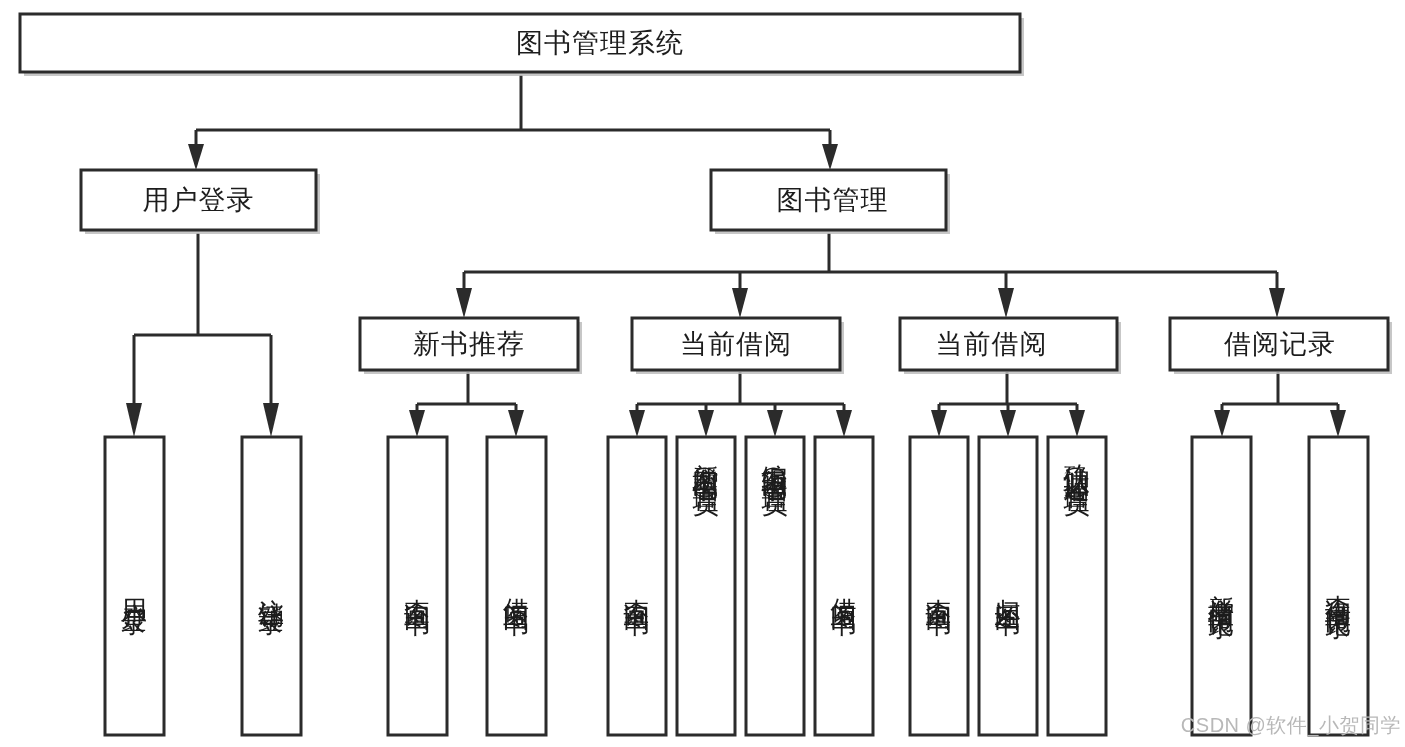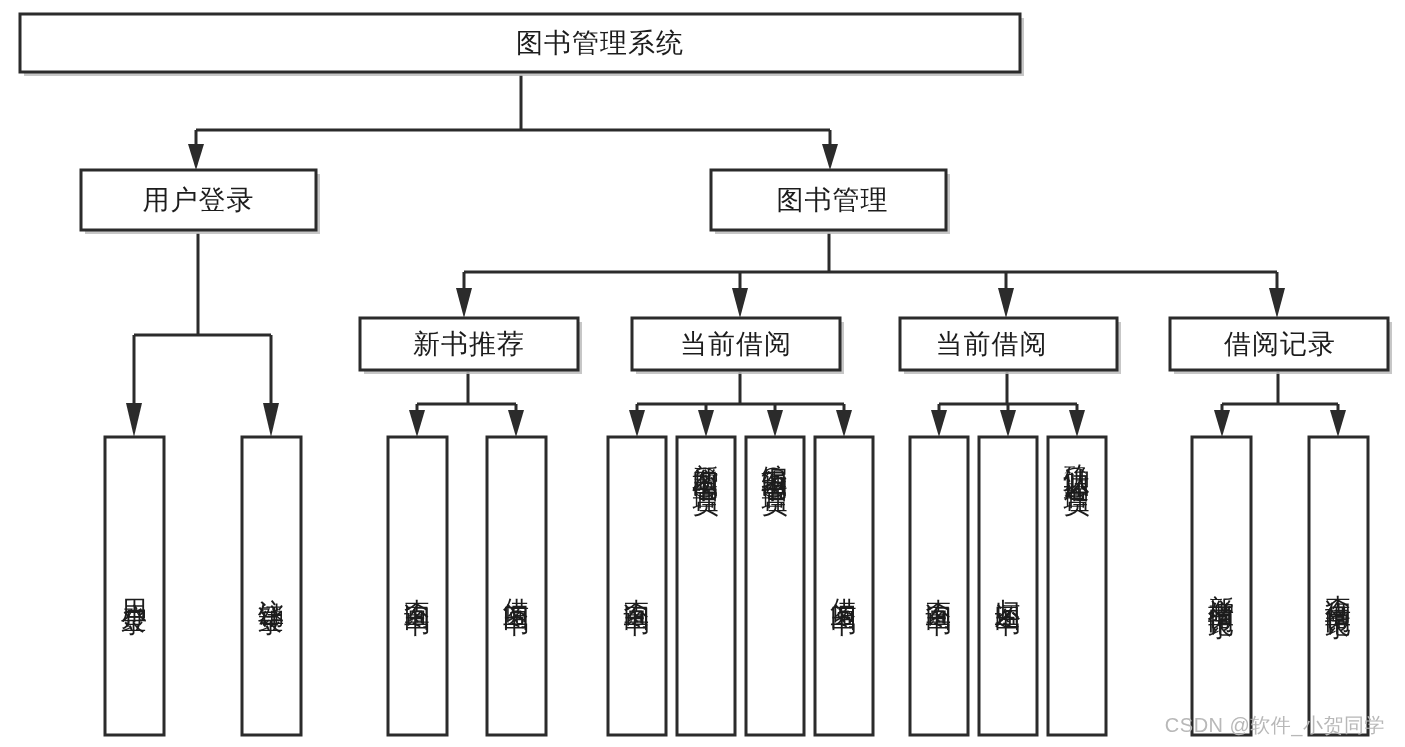--- a/index.html
+++ b/index.html
@@ -70,21 +70,21 @@
     justify-content: center;
     pointer-events: none;
     font-family: "Liberation Sans", "DejaVu Sans", sans-serif;
     font-size: 27px;
     color: #1c1c1c;
     letter-spacing: 1px;
     white-space: nowrap;
   }
   .watermark {
     position: absolute;
-    right: 20px;
+    right: 4px;
     bottom: 8px;
     font-family: "Liberation Sans", "DejaVu Sans", sans-serif;
     font-size: 20px;
     color: #b8b8b8;
     letter-spacing: 0.5px;
     white-space: nowrap;
     pointer-events: none;
   }
 </style>
 </head>

